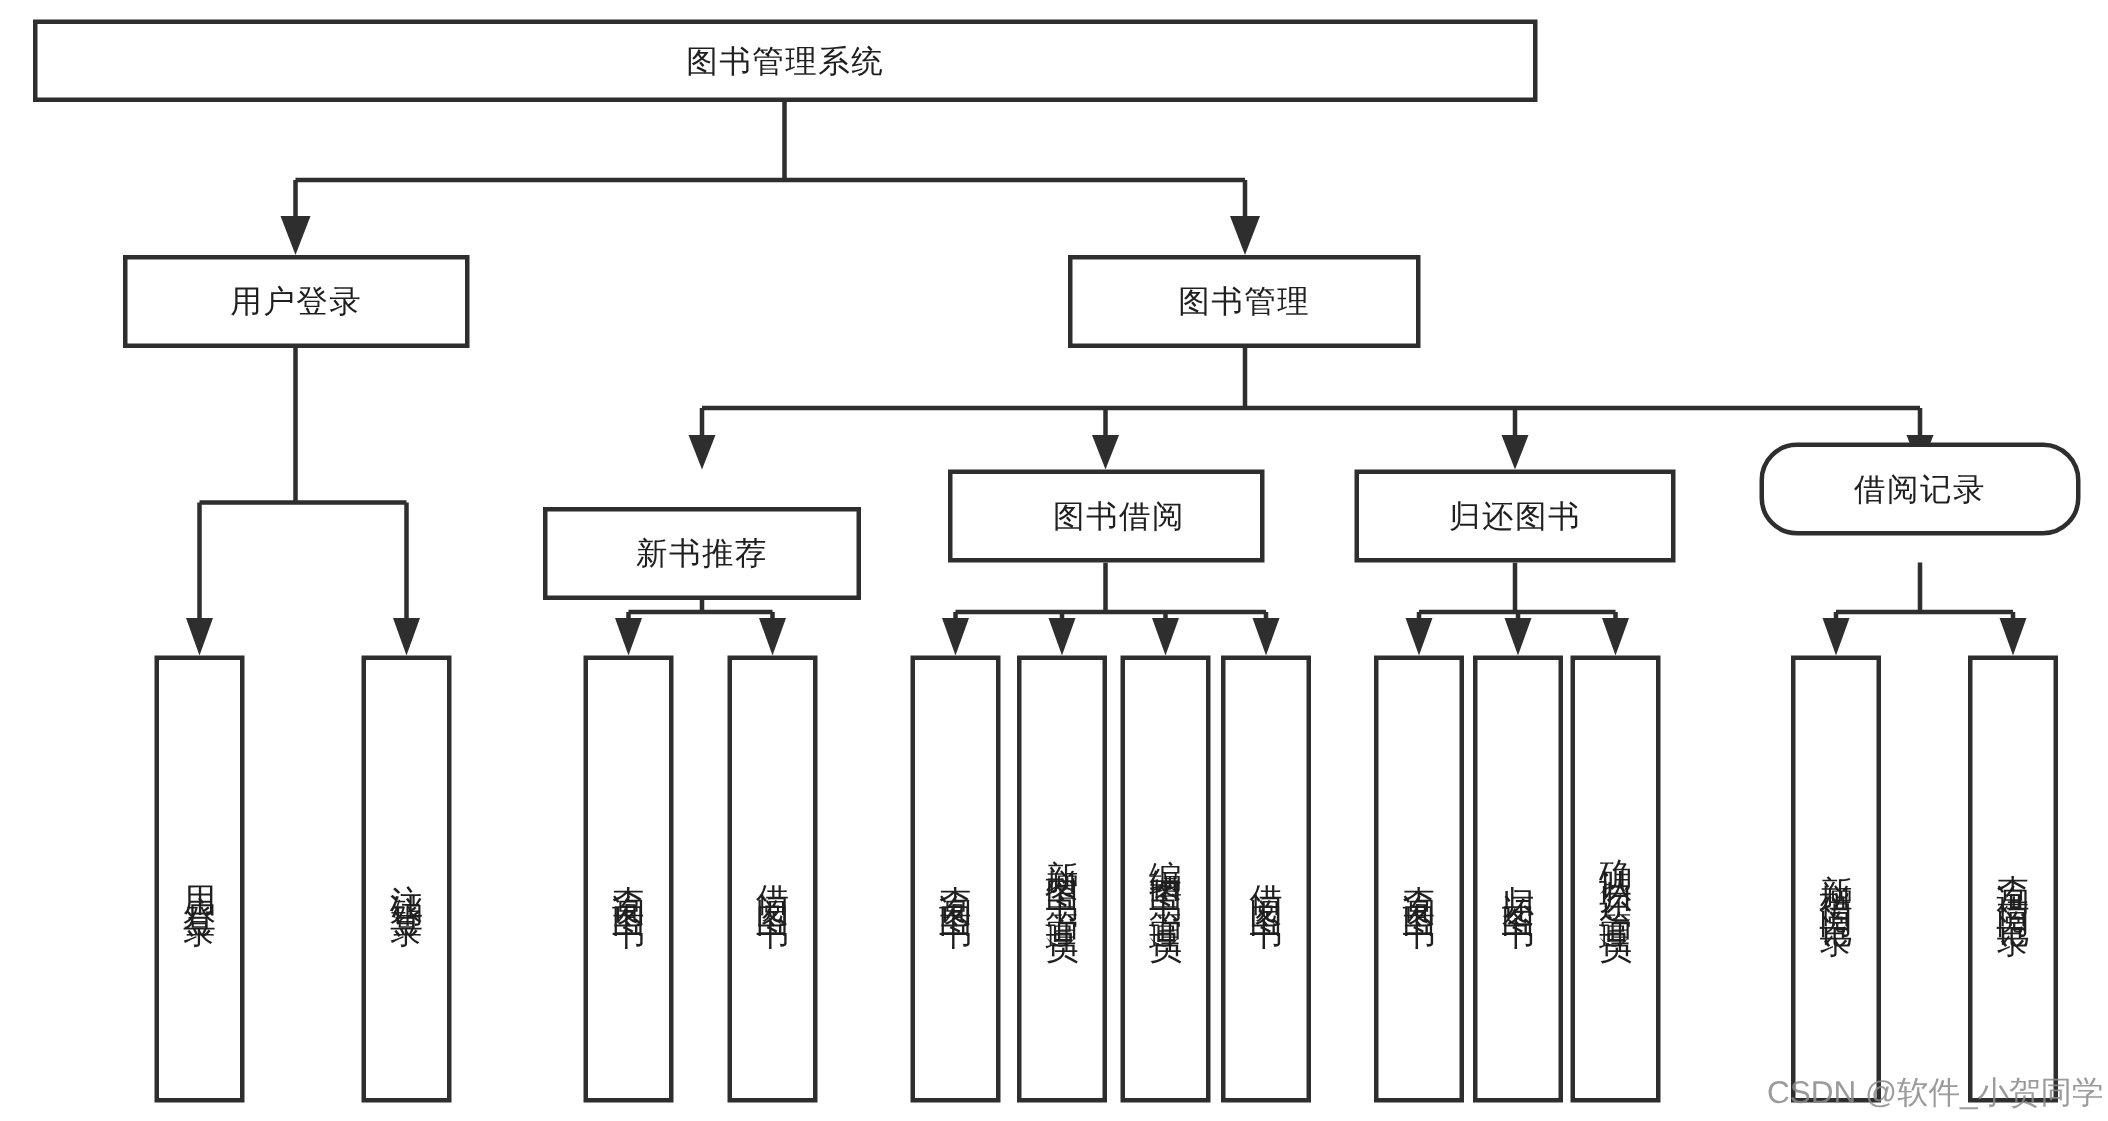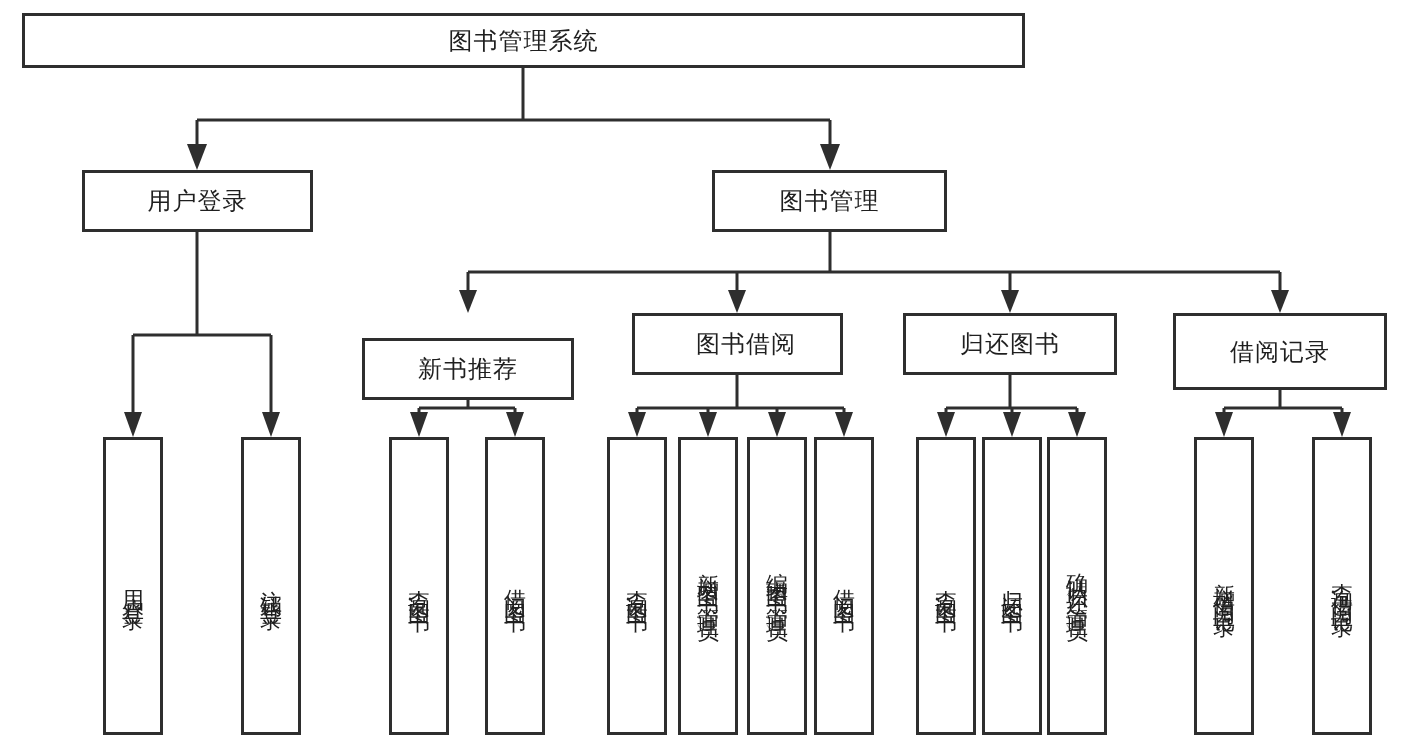--- a/index.html
+++ b/index.html
@@ -23,21 +23,21 @@
   .arrow{fill:var(--line);stroke:none;}
   .box{
     position:absolute;
     box-sizing:border-box;
     background:var(--box-bg);
     border:3px solid var(--box-border);
     color:var(--text);
     display:flex;align-items:center;justify-content:center;
     z-index:2;
   }
-  .hbox{font-size:24px;letter-spacing:1px;text-align:right;}
+  .hbox{font-size:21px;letter-spacing:1px;text-align:right;}
   .vbox span{
     writing-mode:vertical-rl;
     text-orientation:mixed;
     font-size:22px;
     letter-spacing:7px;
     line-height:1;
     color:var(--text);
   }
   .watermark{
     position:absolute;
@@ -83,21 +83,21 @@
   </svg>
 
   <div class="box hbox" style="left:22px;top:13px;width:1003px;height:55px;">图书管理系统</div>
 
   <div class="box hbox" style="left:82px;top:170px;width:231px;height:62px;">用户登录</div>
   <div class="box hbox" style="left:712px;top:170px;width:235px;height:62px;">图书管理</div>
 
   <div class="box hbox" style="left:362px;top:313px;width:212px;height:62px;margin-top:25px;">新书推荐</div>
   <div class="box hbox" style="left:632px;top:313px;width:211px;height:62px;padding-left:17px;">图书借阅</div>
   <div class="box hbox" style="left:903px;top:313px;width:214px;height:62px;">归还图书</div>
-  <div class="box hbox" style="left:1173px;top:313px;width:214px;height:77px;">借阅记录</div>
+  <div class="box hbox" style="left:1173px;top:295px;width:214px;height:62px;border-radius:25px;">借阅记录</div>
 
   <div class="box vbox" style="left:103px;top:437px;width:60px;height:298px;">
     <span>用户登录</span>
   </div>
   <div class="box vbox" style="left:241px;top:437px;width:60px;height:298px;">
     <span>注销登录</span>
   </div>
 
   <div class="box vbox" style="left:389px;top:437px;width:60px;height:298px;">
     <span>查询图书</span>
@@ -129,14 +129,15 @@
     <span>确认归还（管理员）</span>
   </div>
 
   <div class="box vbox" style="left:1194px;top:437px;width:60px;height:298px;">
     <span>新增借阅记录</span>
   </div>
   <div class="box vbox" style="left:1312px;top:437px;width:60px;height:298px;">
     <span>查询借阅记录</span>
   </div>
 
+  <div class="watermark" style="left:1178px;top:714px;">CSDN @软件_小贺同学</div>
 
 </div>
 
 </body></html>

